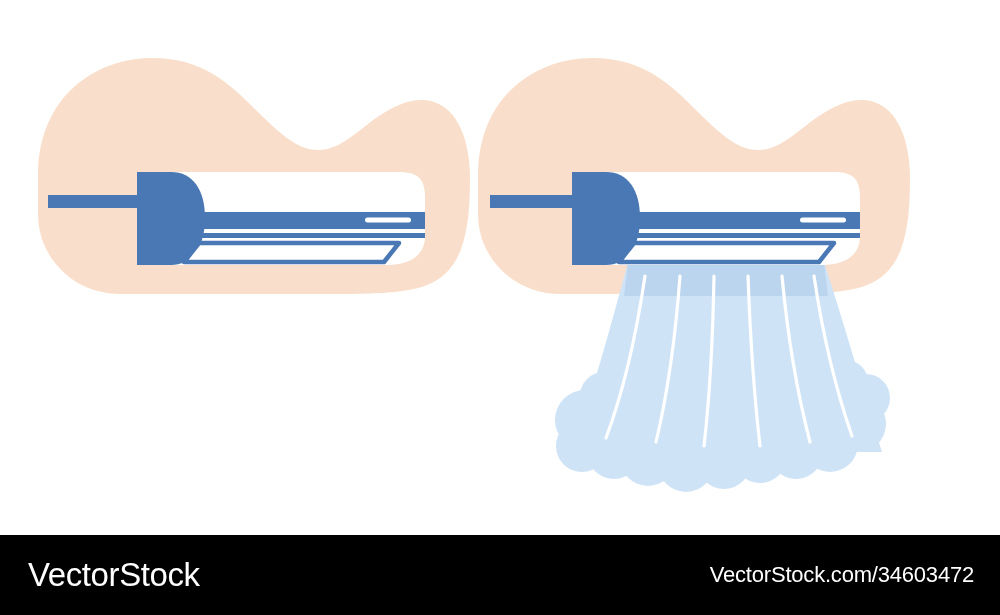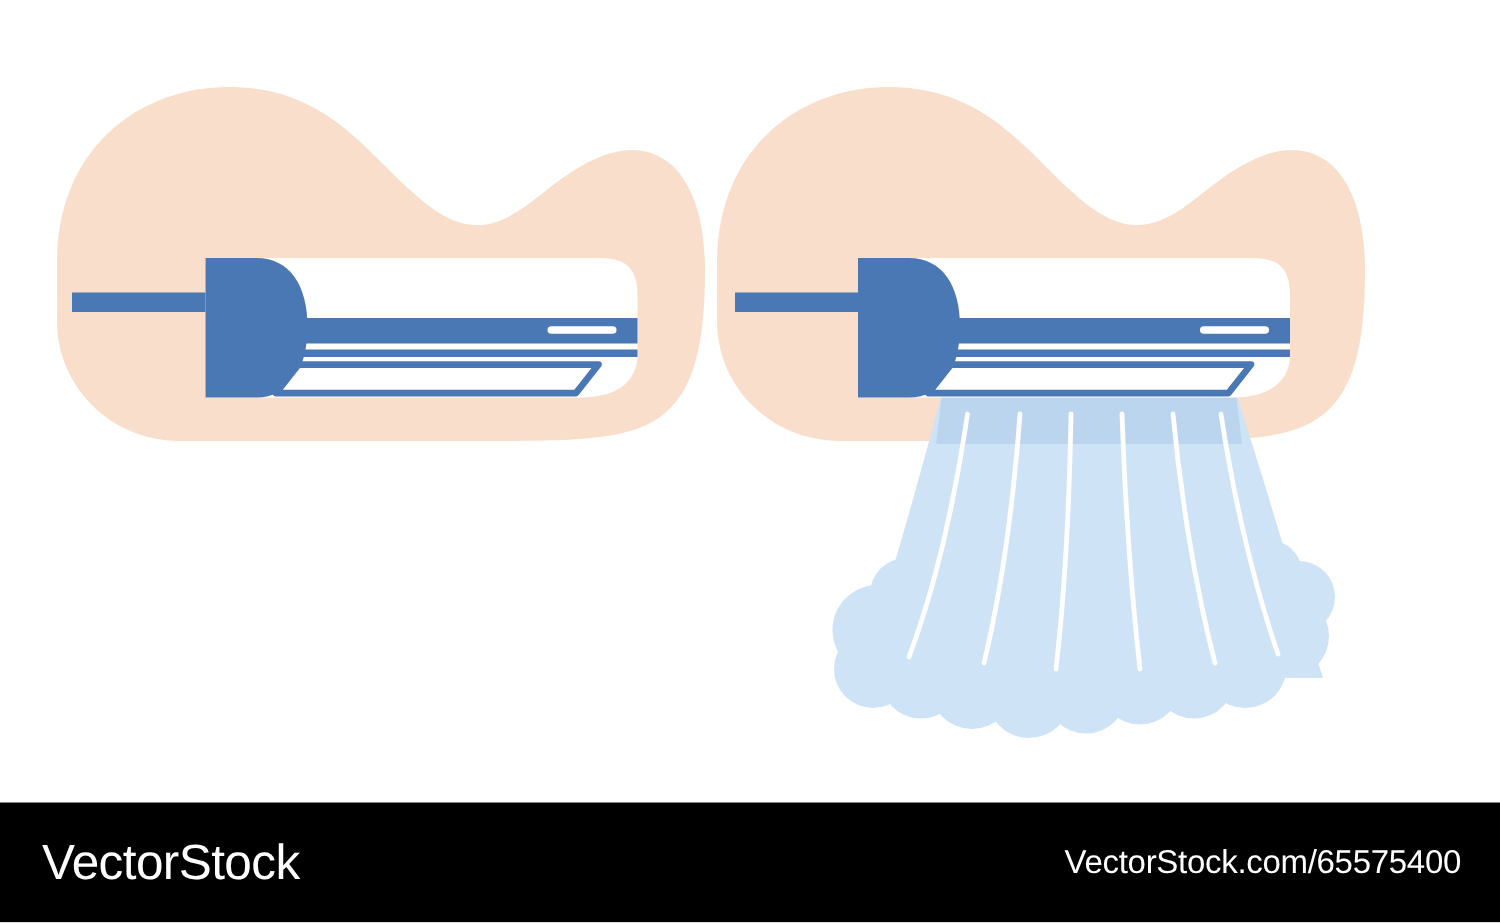--- a/index.html
+++ b/index.html
@@ -174,16 +174,16 @@
         <g>
           <rect x="490" y="195" width="96" height="13" fill="#4a78b5"></rect>
           <use href="#acUnit" x="572" y="172"></use>
         </g>
       </g>
     </svg>
   </div>
 
   <div id="footer">
     <span class="brand">VectorStock</span>
-    <span class="url">VectorStock.com/65575400</span>
+    <span class="url">VectorStock.com/34603472</span>
   </div>
 
 </div>
 
 </body></html>

